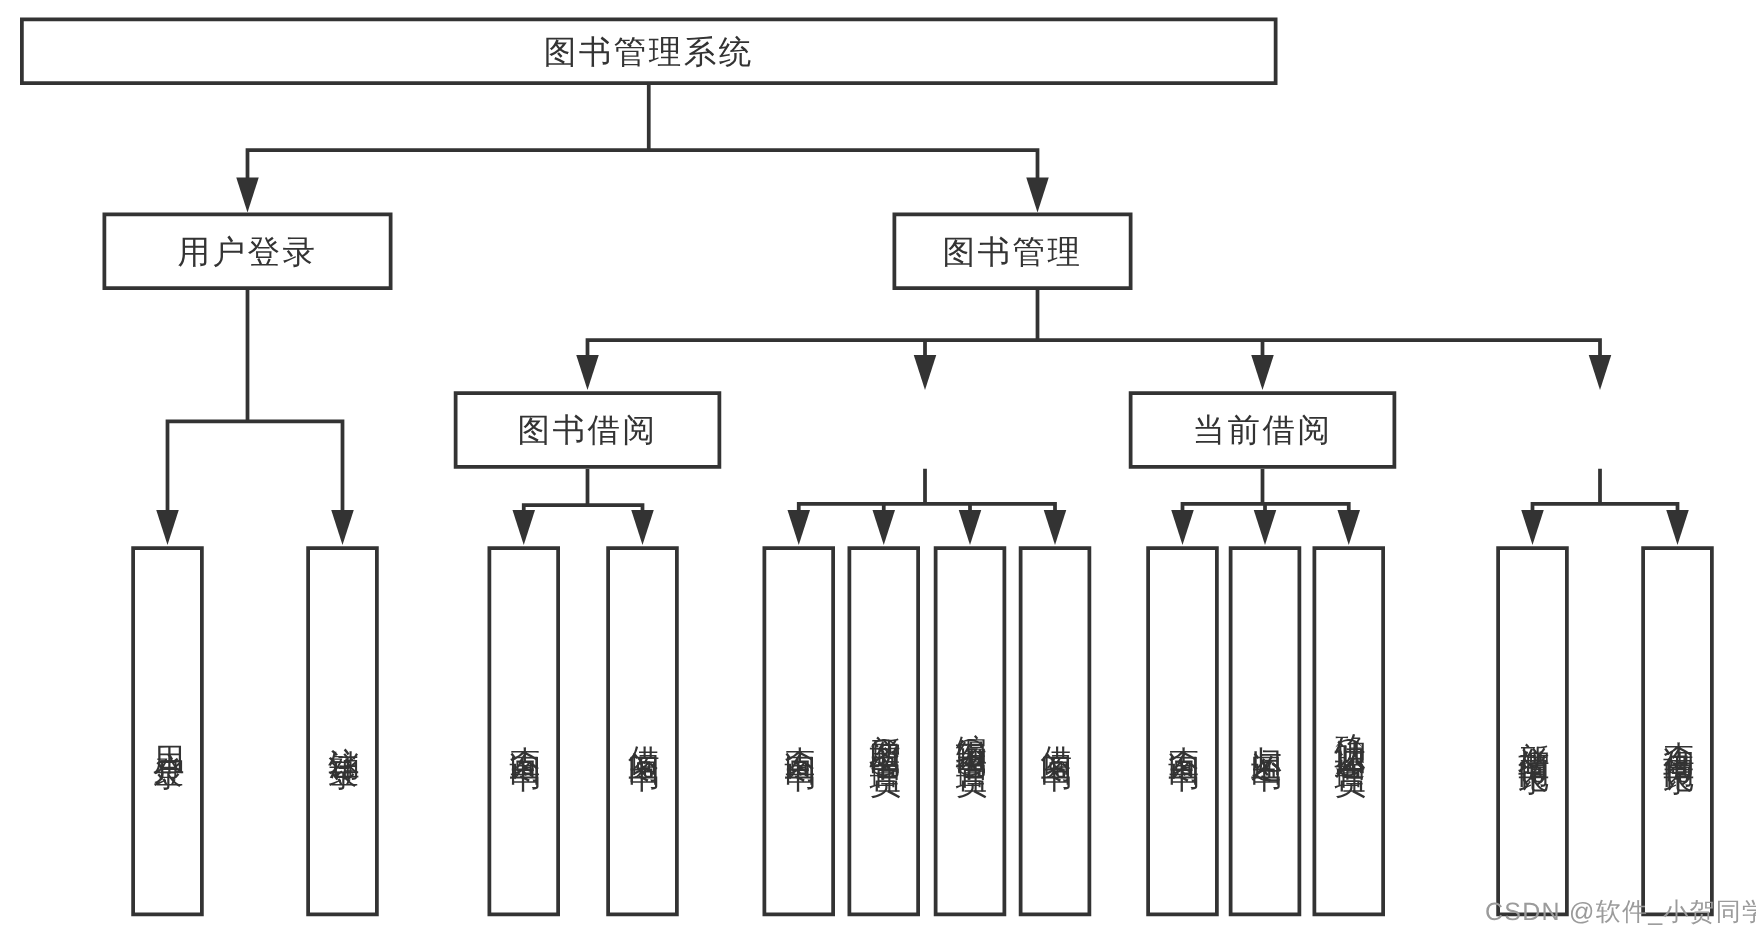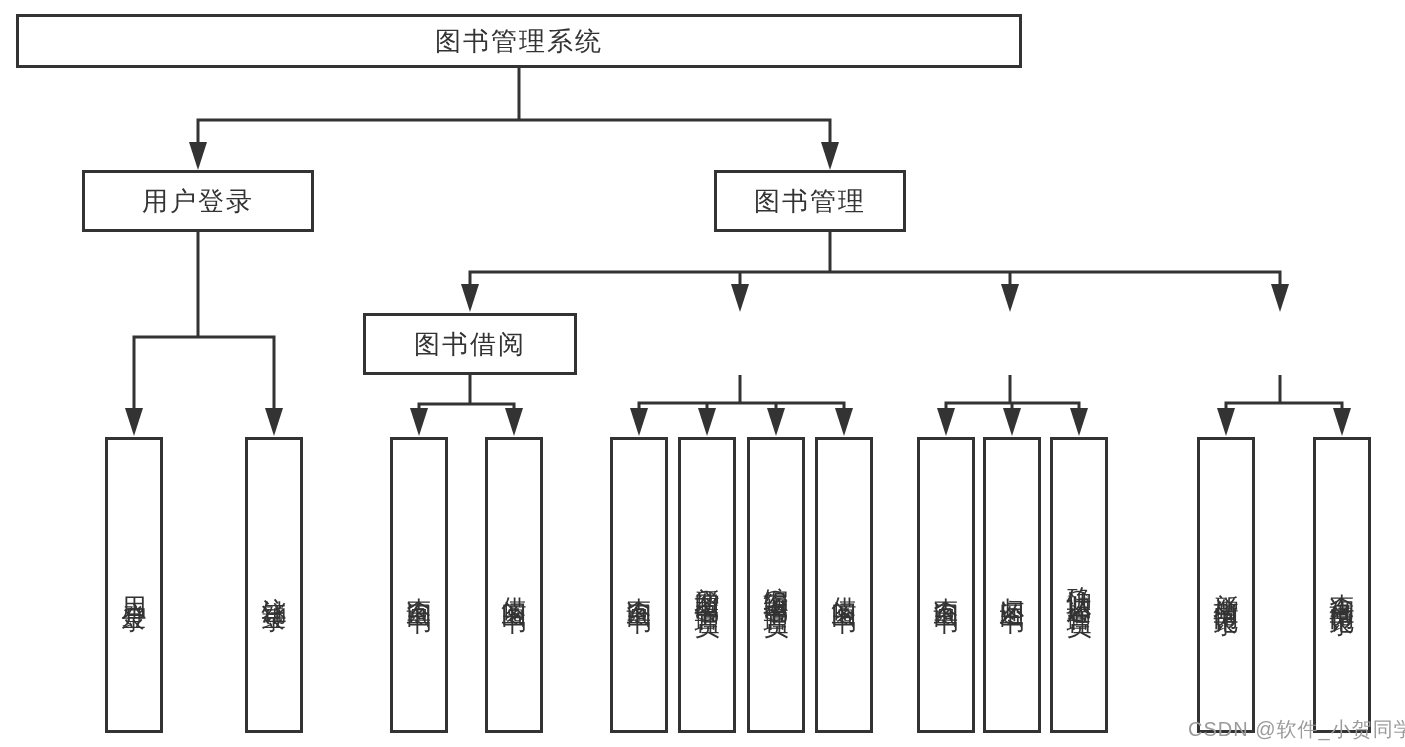--- a/index.html
+++ b/index.html
@@ -122,20 +122,23 @@
   <div class="box" style="left:82px; top:170px; width:232px; height:62px;">
     <span class="h-label">用户登录</span>
   </div>
   <div class="box" style="left:714px; top:170px; width:192px; height:62px;">
     <span class="h-label">图书管理</span>
   </div>
 
   <div class="box" style="left:363px; top:313px; width:214px; height:62px;">
     <span class="h-label">图书借阅</span>
   </div>
+  <div class="box" style="left:903px; top:313px; width:214px; height:62px;">
+    <span class="h-label">当前借阅</span>
+  </div>
 
   <div class="box" style="left:105px; top:437px; width:58px; height:296px;">
     <span class="v-label">用户登录</span>
   </div>
   <div class="box" style="left:245px; top:437px; width:58px; height:296px;">
     <span class="v-label">注销登录</span>
   </div>
 
   <div class="box" style="left:390px; top:437px; width:58px; height:296px;">
     <span class="v-label">查询图书</span>

